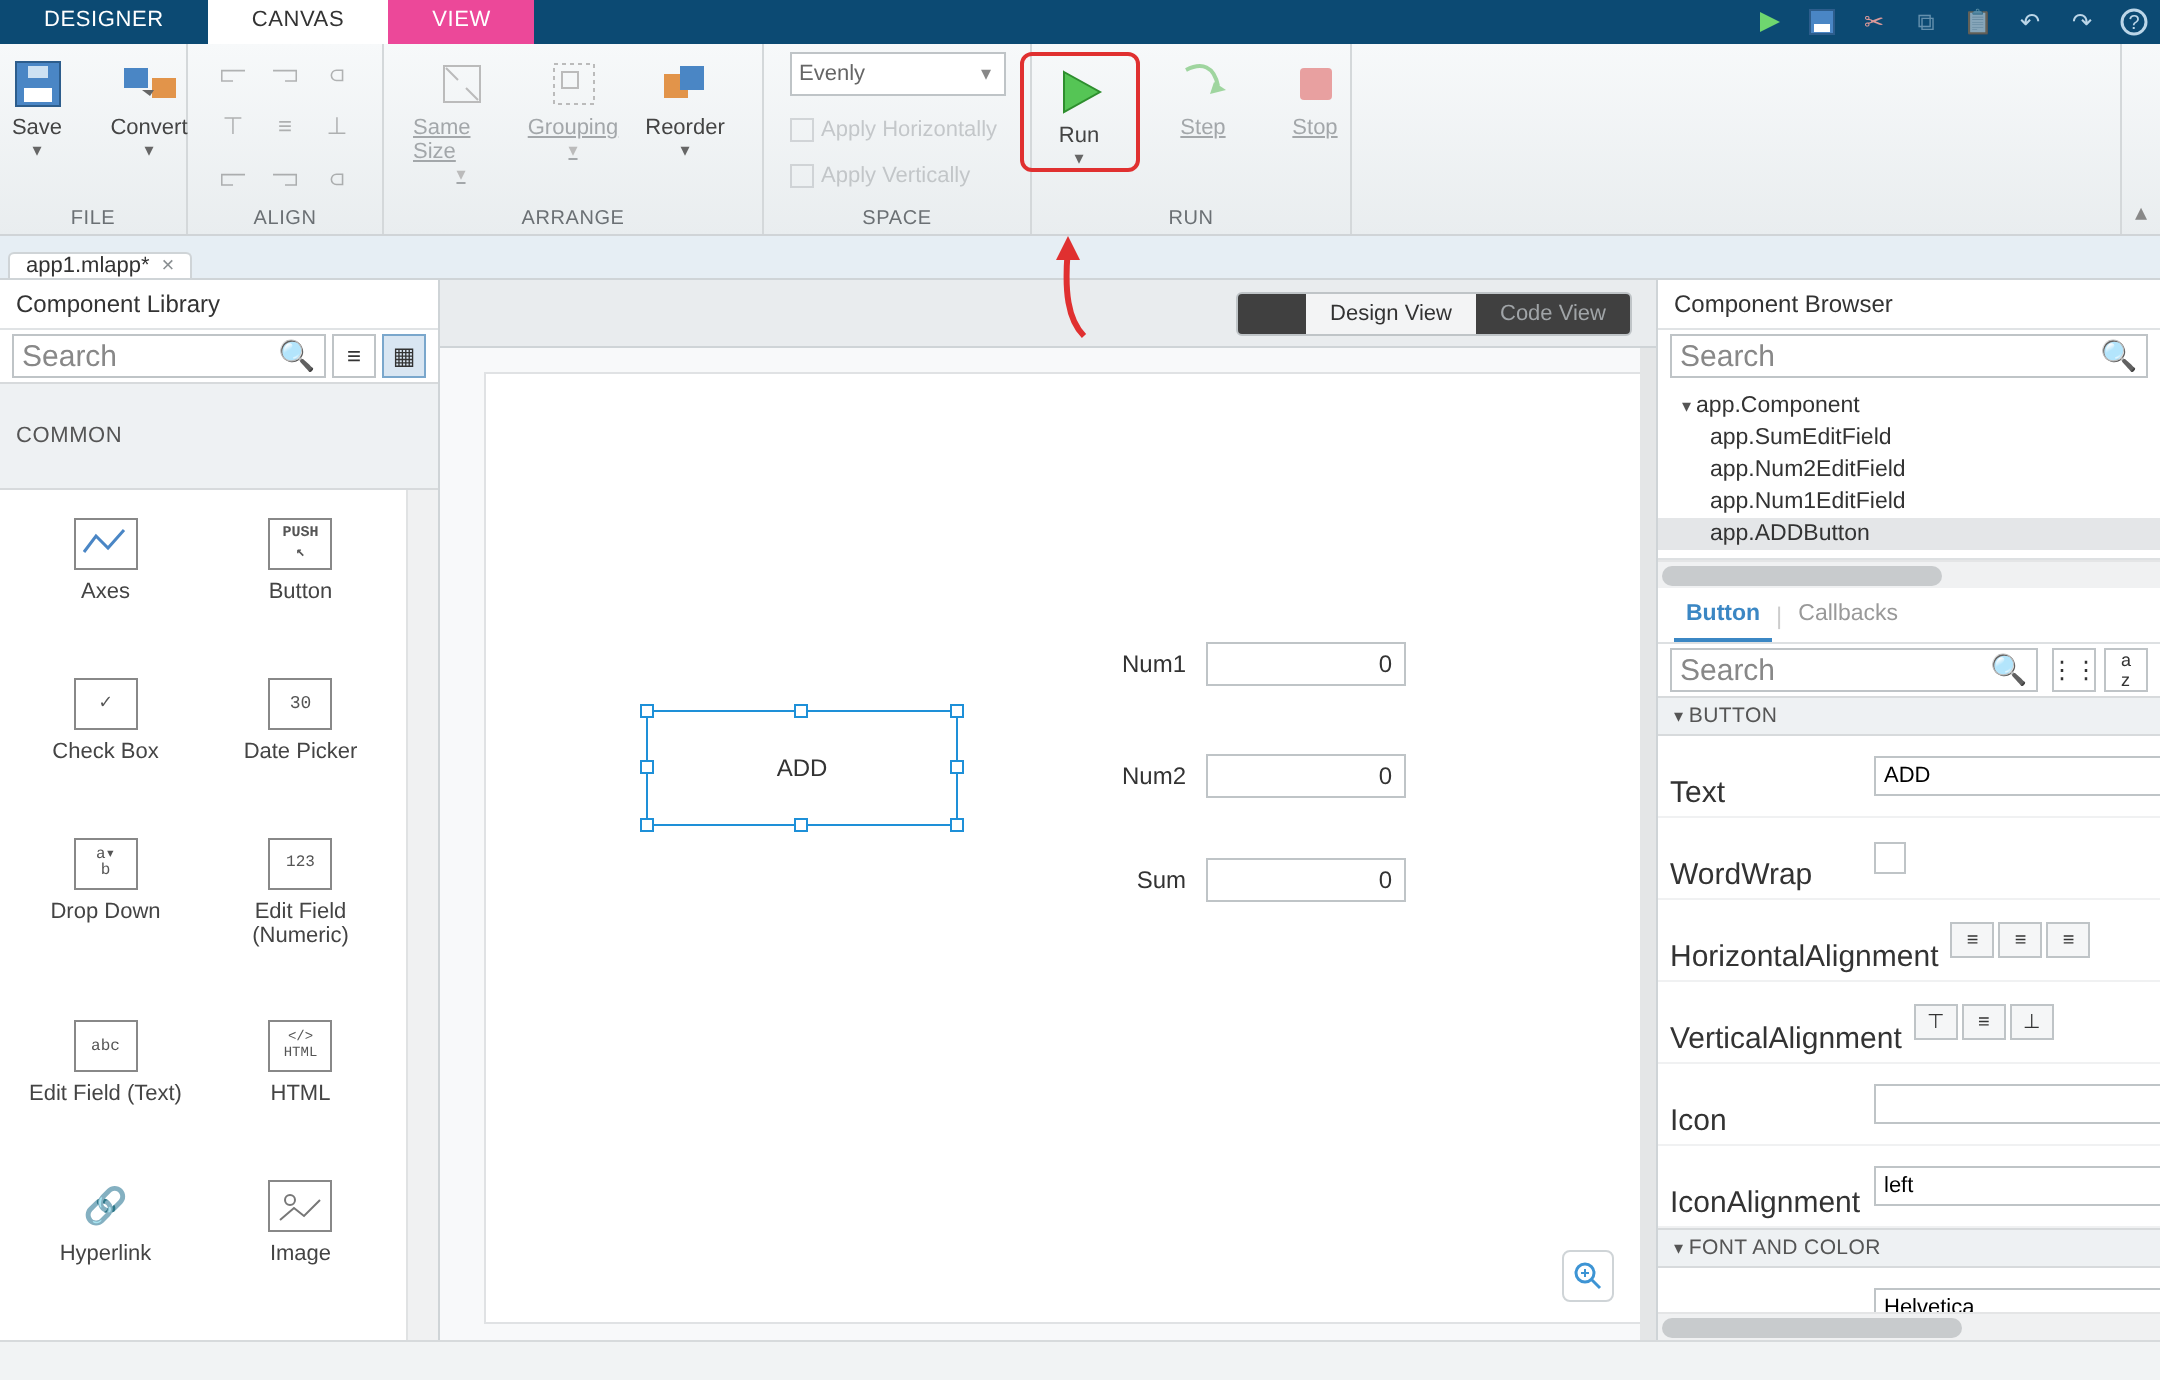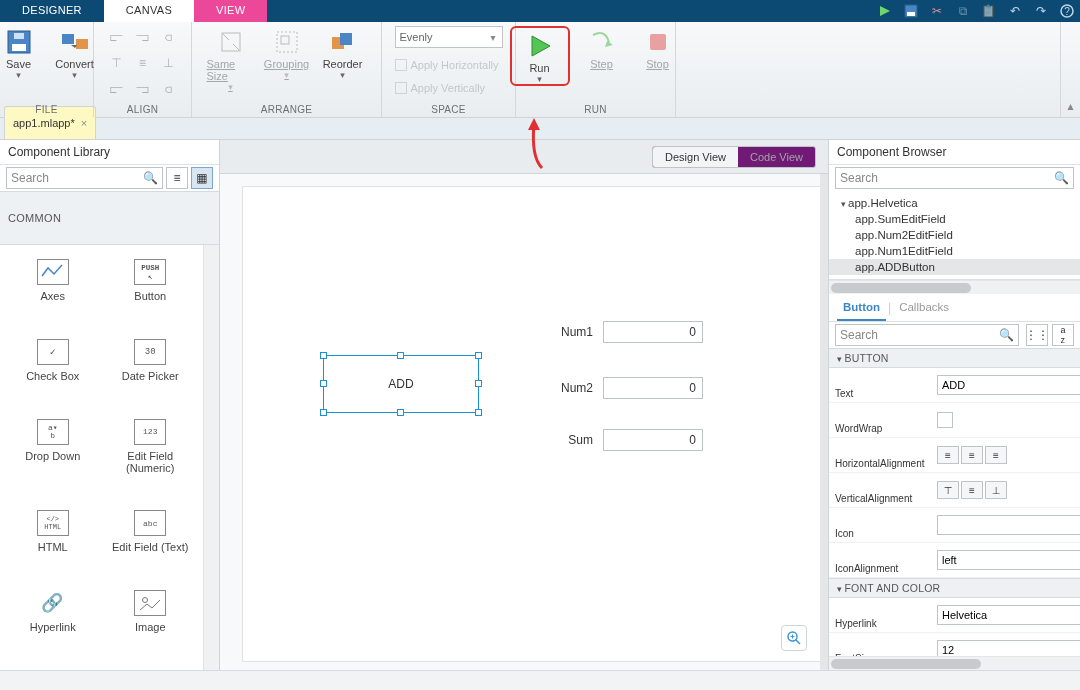--- a/index.html
+++ b/index.html
@@ -28,43 +28,43 @@
   .space-combo { width:108px; height:22px; border:1px solid #bfc4c7; background:#fff; display:flex; align-items:center; padding:0 4px; font-size:11px; color:#666; position:relative; }
   .space-combo::after { content:"▾"; position:absolute; right:6px; color:#888; font-size:10px; }
   .space-item { display:flex; align-items:center; gap:4px; font-size:11px; color:#a0a4a7; margin-top:3px; }
   .space-item .sq { width:12px; height:12px; border:1px solid #b8bcc0; }
 
   
   .run-highlight { border:2px solid #e03030; border-radius:6px; padding:2px 4px 0 4px; }
 
   
   .filestrip { height:22px; background:#e6eef4; border-bottom:1px solid #cfd4d7; display:flex; align-items:flex-end; }
-  .file-tab { background:#fef9c3; border:1px solid #cfd4d7; border-bottom:none; padding:10px 8px; font-size:11px; display:flex; gap:6px; margin-left:4px; border-radius:3px 3px 0 0; }
+  .file-tab { background:#ffffff; border:1px solid #cfd4d7; border-bottom:none; padding:0 8px; font-size:11px; display:flex; gap:6px; margin-left:4px; border-radius:3px 3px 0 0; }
   .file-tab .x { color:#8a8f92; font-size:11px; cursor:pointer; }
 
   
   .main { display:flex; height:calc(690px - 22px - 96px - 22px - 20px); }
 
   
   .left-panel { width:220px; border-right:1px solid #cfd4d7; display:flex; flex-direction:column; }
   .panel-title { padding:5px 8px; font-size:12px; color:#333; border-bottom:1px solid #e0e3e5; }
   .search-row { padding:2px 6px; display:flex; gap:3px; align-items:center; }
-  .search-box { flex:1; height:22px; border:1px solid #bfc4c7; display:flex; align-items:center; padding:0 4px; font-size:12px; color:#888; background:#fff; position:relative; }
+  .search-box { flex:1; height:22px; border:1px solid #bfc4c7; display:flex; align-items:center; padding:0 4px; font-size:15px; color:#888; background:#fff; position:relative; }
   .search-box .mag { position:absolute; right:4px; color:#666; }
   .toggle-btn { width:22px; height:22px; border:1px solid #bfc4c7; background:#fff; display:flex; align-items:center; justify-content:center; font-size:12px; cursor:pointer; }
   .toggle-btn.active { background:#d9e6f2; border-color:#7aa7cc; }
   .section-header { background:#eef1f3; border-top:1px solid #d7dadc; border-bottom:1px solid #d7dadc; padding:20px 8px; font-size:11px; font-weight:normal; color:#555; letter-spacing:0.3px; }
   .comp-grid { display:grid; grid-template-columns:1fr 1fr; gap:6px 4px; padding:10px 6px; overflow-y:auto; }
   .comp-item { display:flex; flex-direction:column; align-items:center; gap:5px; font-size:11px; color:#444; text-align:center; cursor:grab; padding:4px 0; }
   .comp-item .ci-icon { width:32px; height:26px; display:flex; align-items:center; justify-content:center; border:1px solid #888; font-size:10px; color:#555; background:#fff;font-family:Liberation Mono, monospace; }
 
   
   .canvas-pane { flex:1; display:flex; flex-direction:column; position:relative; }
   .canvas-toolstrip { height:34px; background:#e9ecee; border-bottom:1px solid #cfd4d7; display:flex; align-items:center; justify-content:flex-end; padding:0 12px; gap:0; }
-  .view-toggle { display:flex; border:1px solid #bfc4c7; border-radius:3px; overflow:hidden; background:#701a75; }
+  .view-toggle { display:flex; border:1px solid #bfc4c7; border-radius:3px; overflow:hidden; background:#404040;padding-left:34px; }
   .view-toggle .vt { padding:4px 12px; font-size:11px; cursor:pointer; }
   .view-toggle .vt.active { background:#f3f4f5; color:#333; }
   .view-toggle .vt.inactive { color:#a0a4a7; }
   .canvas-body { flex:1; background:#f8f9fa; position:relative; overflow:hidden; }
   .canvas-inner { position:absolute; left:22px; top:12px; right:6px; bottom:8px; background:#fff; border:1px solid #e0e2e4; }
 
   .add-btn-widget { position:absolute; left:80px; top:168px; width:156px; height:58px; background:#fff; border:1px solid #1e90d8; display:flex; align-items:center; justify-content:center; font-size:12px; color:#333; }
   .sel-handle { position:absolute; width:7px; height:7px; background:#fff; border:1px solid #1e90d8; }
 
   .field-row { position:absolute; display:flex; align-items:center; gap:10px; }
@@ -81,21 +81,21 @@
   .tree .node.root::before { content:"▾ "; color:#555; font-size:9px; }
   .tree .node.sel { background:#e4e6e8; }
   .browser-tabs { display:flex; gap:0; padding:4px 8px 0 8px; border-bottom:1px solid #dde0e2; }
   .browser-tabs .bt { font-size:11.5px; padding:3px 6px 6px; color:#999; cursor:pointer; }
   .browser-tabs .bt.active { color:#3b87c4; border-bottom:2px solid #3b87c4; font-weight:bold; }
   .browser-tabs .sep { color:#ccc; padding:3px 2px; }
   .insp { overflow-y:auto; flex:1; }
   .insp .cat { background:#eef1f3; border-top:1px solid #d7dadc; border-bottom:1px solid #d7dadc; padding:3px 8px; font-size:10.5px; color:#555; letter-spacing:0.2px; }
   .insp .cat::before { content:"▾ "; font-size:9px; }
   .insp .row { display:flex; align-items:center; padding:3px 6px; border-bottom:1px solid #f0f1f2; gap:6px; }
-  .insp .row .k { flex:0 0 96px; font-size:10px; color:#333;margin-top:17px; }
+  .insp .row .k { flex:0 0 96px; font-size:15px; color:#333;margin-top:17px; }
   .insp .row .v-input { flex:1; height:20px; border:1px solid #bfc4c7; font-size:11px; padding:0 4px; background:#fff; }
   .insp .row .halign, .insp .row .valign { display:flex; gap:2px; }
   .insp .row .ab { width:22px; height:18px; border:1px solid #bfc4c7; background:#f5f6f7; font-size:10px; display:flex; align-items:center; justify-content:center; cursor:pointer; }
   .insp .row .chk { width:16px; height:16px; border:1px solid #bfc4c7; background:#fff; }
   .sort-btns { display:flex; gap:4px; margin-left:4px; }
 
   
   .red-arrow { position:absolute; left:508px; top:118px; width:40px; height:54px; pointer-events:none; z-index:50; }
 
   
@@ -322,26 +322,26 @@
           </div>
         <div class="comp-item">
             <div class="ci-icon" style="font-size:8px;line-height:8px;">a▾<br>b</div>
             <span>Drop Down</span>
           </div>
         <div class="comp-item">
             <div class="ci-icon" style="font-size:8px">123</div>
             <span>Edit Field (Numeric)</span>
           </div>
         <div class="comp-item">
+            <div class="ci-icon" style="font-size:8px">abc</div>
+            <span>Edit Field (Text)</span>
+          </div>
+        <div class="comp-item">
             <div class="ci-icon" style="font-size:7px">&lt;/&gt;<br>HTML</div>
             <span>HTML</span>
-          </div>
-        <div class="comp-item">
-            <div class="ci-icon" style="font-size:8px">abc</div>
-            <span>Edit Field (Text)</span>
           </div>
         <div class="comp-item">
             <div class="ci-icon" style="border:none;font-size:18px;color:#666">🔗</div>
             <span>Hyperlink</span>
           </div>
         <div class="comp-item">
             <div class="ci-icon">
               <svg width="24" height="18">
                 <circle cx="7" cy="6" r="2.5" fill="none" stroke="#777"></circle>
                 <polyline points="2,16 9,10 14,14 22,6" fill="none" stroke="#777"></polyline>
@@ -404,21 +404,21 @@
 
   <div class="right-panel">
     <div class="panel-title">Component Browser</div>
     <div class="search-row">
       <div class="search-box" style="flex:1">
         <span>Search</span>
         <span class="mag">🔍</span>
       </div>
     </div>
     <div class="tree">
-      <div class="node root">app.Helvetica</div>
+      <div class="node root">app.Component</div>
       <div class="node">app.SumEditField</div>
       <div class="node">app.Num2EditField</div>
       <div class="node">app.Num1EditField</div>
       <div class="node sel">app.ADDButton</div>
     </div>
     <div class="hscroll-track">
         <div class="thumb" style="left:2px;width:140px"></div>
       </div>
 
     <div class="browser-tabs">

